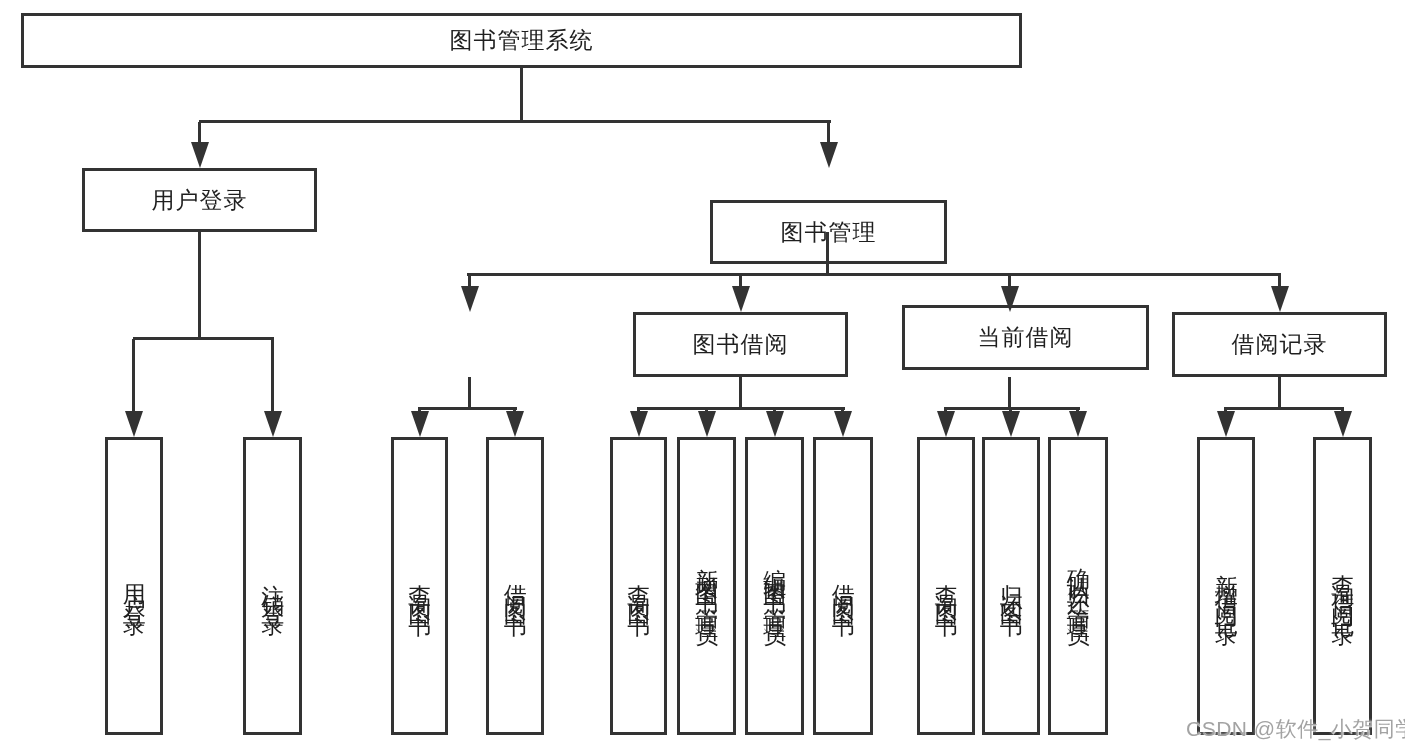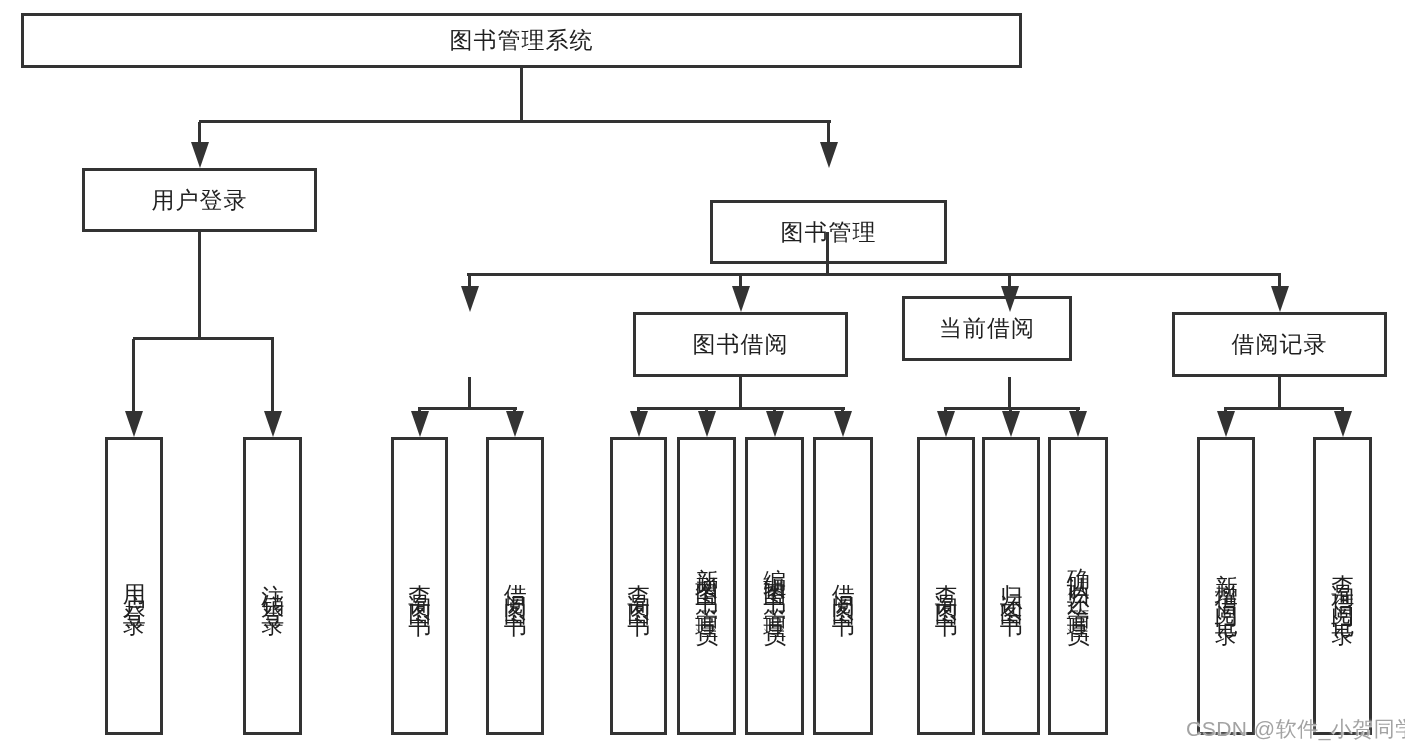--- a/index.html
+++ b/index.html
@@ -53,21 +53,21 @@
 
   <div class="box" style="left:710px; top:168px; width:237px; height:64px;margin-top:32px;">
     <span>图书管理</span>
   </div>
 
 
   <div class="box" style="left:633px; top:312px; width:215px; height:65px;">
     <span>图书借阅</span>
   </div>
 
-  <div class="box" style="left:902px; top:296px; width:170px; height:65px;">
+  <div class="box" style="left:902px; top:305px; width:247px; height:65px;">
     <span>当前借阅</span>
   </div>
 
   <div class="box" style="left:1172px; top:312px; width:215px; height:65px;">
     <span>借阅记录</span>
   </div>
 
   <div class="box leaf" style="left:105px; width:58px;">
     <span class="vtext">用户登录</span>
   </div>

